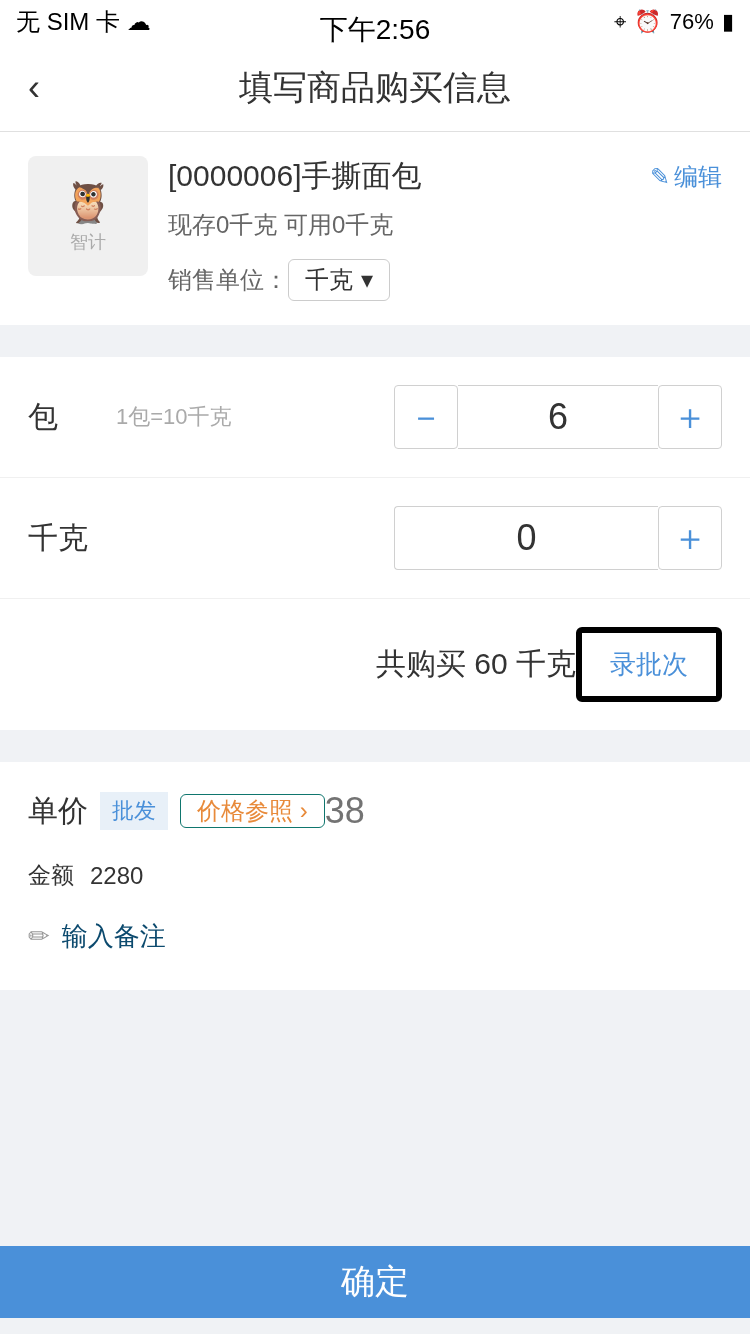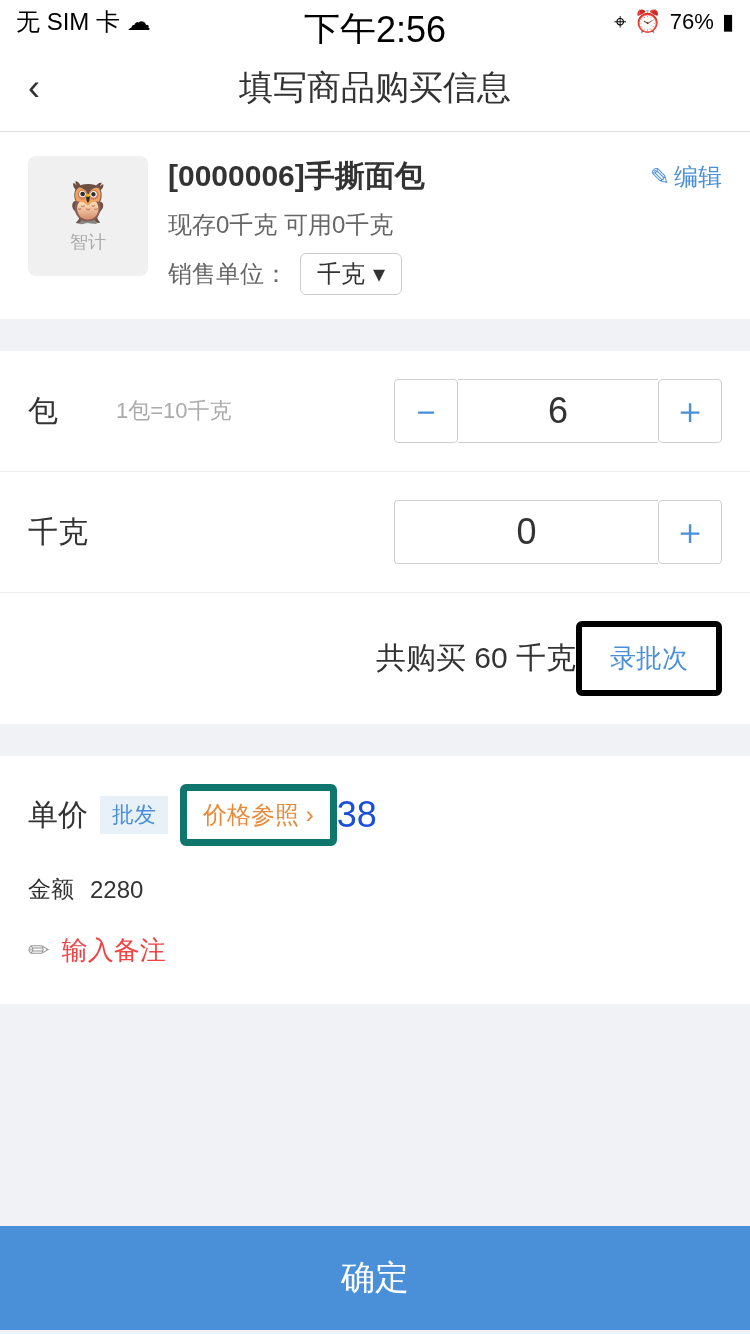--- a/index.html
+++ b/index.html
@@ -25,21 +25,21 @@
       font-size: 24px;
       color: #000;
     }
     .status-left {
       display: flex;
       align-items: center;
       gap: 8px;
       font-size: 24px;
     }
     .status-center {
-      font-size: 36px;
+      font-size: 28px;
       font-weight: 500;
       position: absolute;
       left: 50%;
       transform: translateX(-50%);
       margin-top: 16px;
     }
     .status-right {
       display: flex;
       align-items: center;
       gap: 8px;
@@ -105,40 +105,39 @@
       flex: 1;
     }
     .product-name-row {
       display: flex;
       align-items: center;
       justify-content: space-between;
       margin-bottom: 12px;
     }
     .product-name {
       font-size: 30px;
-      font-weight: 700;
+      font-weight: 400;
       color: #333;
     }
     .product-edit {
       font-size: 24px;
       color: #4a90d9;
       display: flex;
       align-items: center;
       gap: 4px;
       cursor: pointer;
     }
     .product-stock {
       font-size: 24px;
       color: #666;
-      margin-bottom: 12px;
+      margin-bottom: 18px;
     }
     .product-unit-row {
       display: flex;
       align-items: center;
-      gap: 12px;
       font-size: 24px;
       color: #666;
     }
     .unit-dropdown {
       border: 1px solid #ccc;
       border-radius: 6px;
       padding: 4px 16px;
       font-size: 24px;
       display: flex;
       align-items: center;
@@ -255,34 +254,34 @@
       color: #333;
     }
     .price-tag {
       background: #e8f0f8;
       color: #4a90d9;
       font-size: 22px;
       padding: 4px 12px;
       border-radius: 0;
     }
     .price-ref-btn {
-      border: 7px solid #0f766e;
+      border: 1px solid #0f766e;
       border-radius: 6px;
-      padding: 8px 16px;
+      padding: 0 16px;
       font-size: 24px;
       color: #e88a3a;
       background: #fff;
       cursor: pointer;
       display: flex;
       align-items: center;
       gap: 6px;
     }
     .price-value {
       font-size: 36px;
-      color: #1d4ed8;
+      color: #737373;
       font-weight: 400;
     }
     .amount-row {
       display: flex;
       align-items: center;
       gap: 16px;
       margin-bottom: 20px;
     }
     .amount-label {
       font-size: 23px;
@@ -298,30 +297,30 @@
       align-items: center;
       gap: 12px;
       padding: 8px 0;
     }
     .remark-icon {
       font-size: 26px;
       color: #999;
     }
     .remark-text {
       font-size: 26px;
-      color: #ef4444;
+      color: #0c4a6e;
     }
 
     
     .confirm-btn {
       position: fixed;
-      bottom: 4px;
+      bottom: 16px;
       left: 0;
       width: 750px;
-      height: 104px;
+      height: 72px;
       background: #4a90d9;
       display: flex;
       align-items: center;
       justify-content: center;
       font-size: 34px;
       color: #fff;
       cursor: pointer;
       border: none;
       outline: none;
     }

